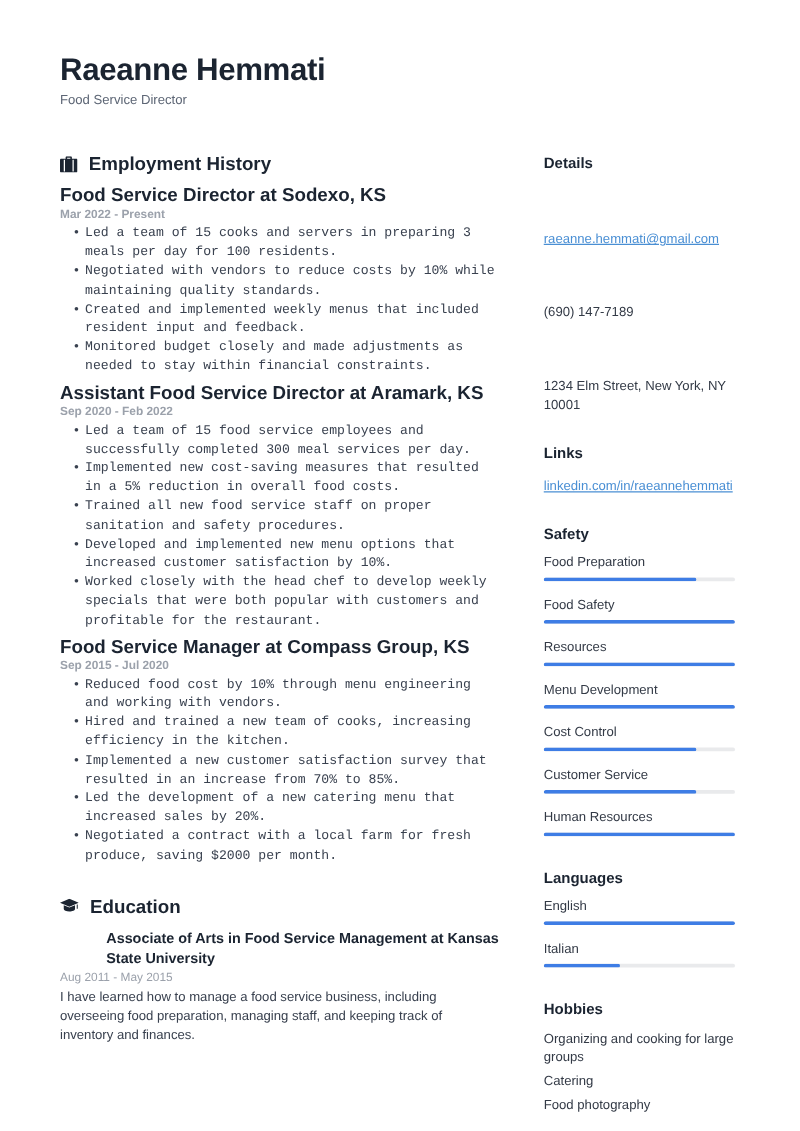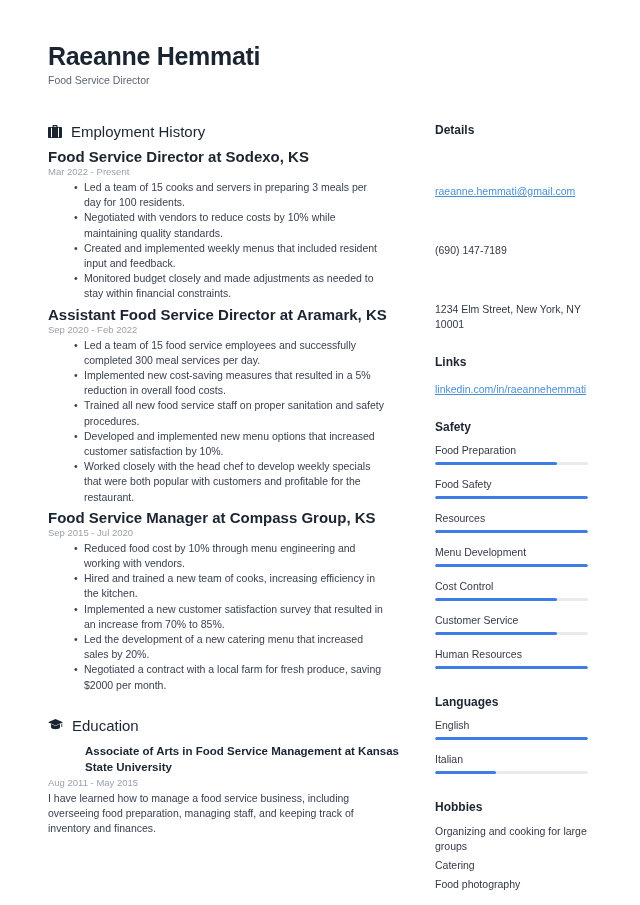--- a/index.html
+++ b/index.html
@@ -17,28 +17,28 @@
   .subtitle { font-size:10.5px; color:#5d6675; margin-top:3px; }
 
   
   .cols { display:flex; margin-top:37px; }
   .col-left { width:352px; }
   .col-right { width:153px; margin-left:auto; }
 
   
   .section-heading {
     display:flex; align-items:center; gap:9px;
-    font-size:15px; font-weight:400; color:var(--heading,#1b2431);
+    font-size:15px; font-weight:700; color:var(--heading,#1b2431);
     margin-bottom:9px;
   }
   .section-heading svg { flex:0 0 auto; display:block; }
   .job { margin-bottom:5px; }
   .job-title { font-size:15px; font-weight:700; color:var(--heading,#1b2431); line-height:15px; }
-  .job-dates { font-size:9.5px; color:#9ba1ab; margin:2px 0 3px; }
-  ul.bullets { list-style:none; margin:0 16px 5px; }
+  .job-dates { font-size:9.5px; color:#9ba1ab; margin:2px 0 3px;font-weight:bold; }
+  ul.bullets { list-style:none; margin:0 0 5px;font-family:Liberation Mono, monospace; }
   ul.bullets li {
     font-size:10.5px; line-height:15.2px; color:#39414f;
     padding-left:20px; position:relative;
   }
   ul.bullets li::before {
     content:"•"; position:absolute; left:10px; top:0; color:#39414f;
   }
   .edu-section { margin-top:24px; }
   .edu-title { font-size:11.5px; font-weight:700; color:var(--heading,#1b2431); line-height:16px; width:340px;margin-left:37px; }
   .edu-dates { font-size:9.5px; color:#9ba1ab; margin:2px 0 3px; }

